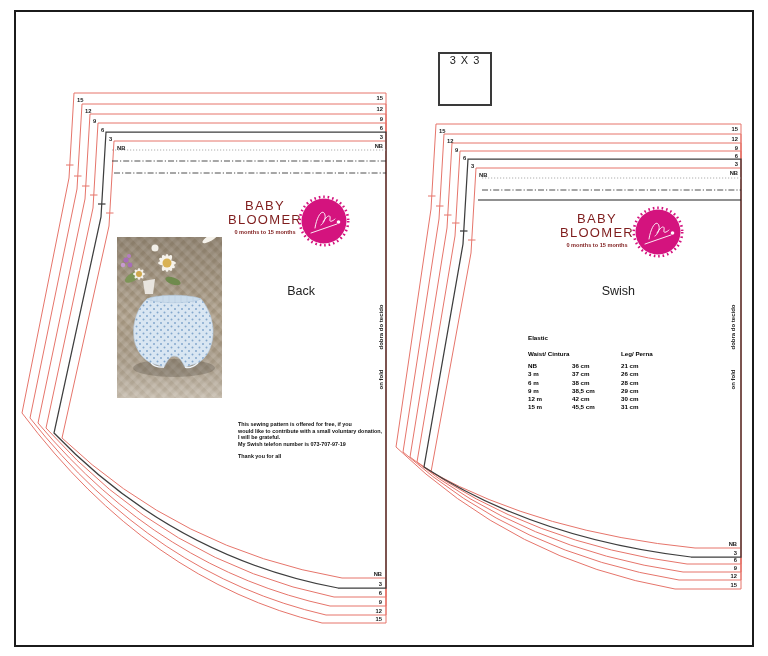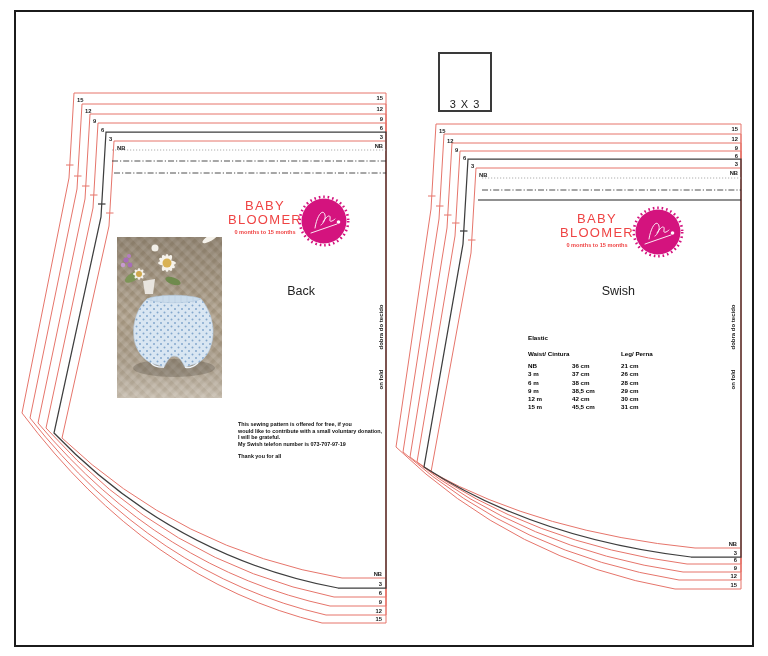--- a/index.html
+++ b/index.html
@@ -1,24 +1,24 @@
 <!DOCTYPE html>
 <html><head>
 <meta charset="utf-8">
 <style>
   html,body{margin:0;padding:0;background:#fff;}
   #page{position:relative;width:768px;height:656px;background:#ffffff;overflow:hidden;
         font-family:"Liberation Sans","DejaVu Sans",sans-serif;color:#1c1c1c;}
   .page-border{position:absolute;left:14px;top:10px;width:740px;height:637px;
         border:2px solid #1b1b1b;box-sizing:border-box;}
   #pattern-svg{position:absolute;left:0;top:0;}
-  .scale-box{position:absolute;left:438px;top:52px;width:54px;height:60px;
-        border:2px solid #3a3a3a;box-sizing:border-box;display:flex;align-items:flex-end;
+  .scale-box{position:absolute;left:438px;top:52px;width:54px;height:54px;
+        border:2px solid #3a3a3a;box-sizing:border-box;display:flex;align-items:flex-start;
         justify-content:center;font-size:11px;letter-spacing:1px;color:#222;}
-  .brand{position:absolute;width:130px;text-align:center;color:#ef4444;}
+  .brand{position:absolute;width:130px;text-align:center;color:#7f1d1d;}
   .brand .t{font-size:13px;letter-spacing:1.3px;line-height:14px;}
   .brand .s{font-size:5.6px;font-weight:bold;margin-top:2px;}
   .brand-back{left:200px;top:199px;}
   .brand-front{left:532px;top:212px;}
   .logo{position:absolute;}
   .logo-back{left:298px;top:195px;}
   .logo-front{left:632px;top:206px;}
   .piece-label{position:absolute;width:100px;text-align:right;font-size:12.5px;color:#222;}
   .label-back{left:215px;top:284px;}
   .label-front{left:535px;top:284px;}

